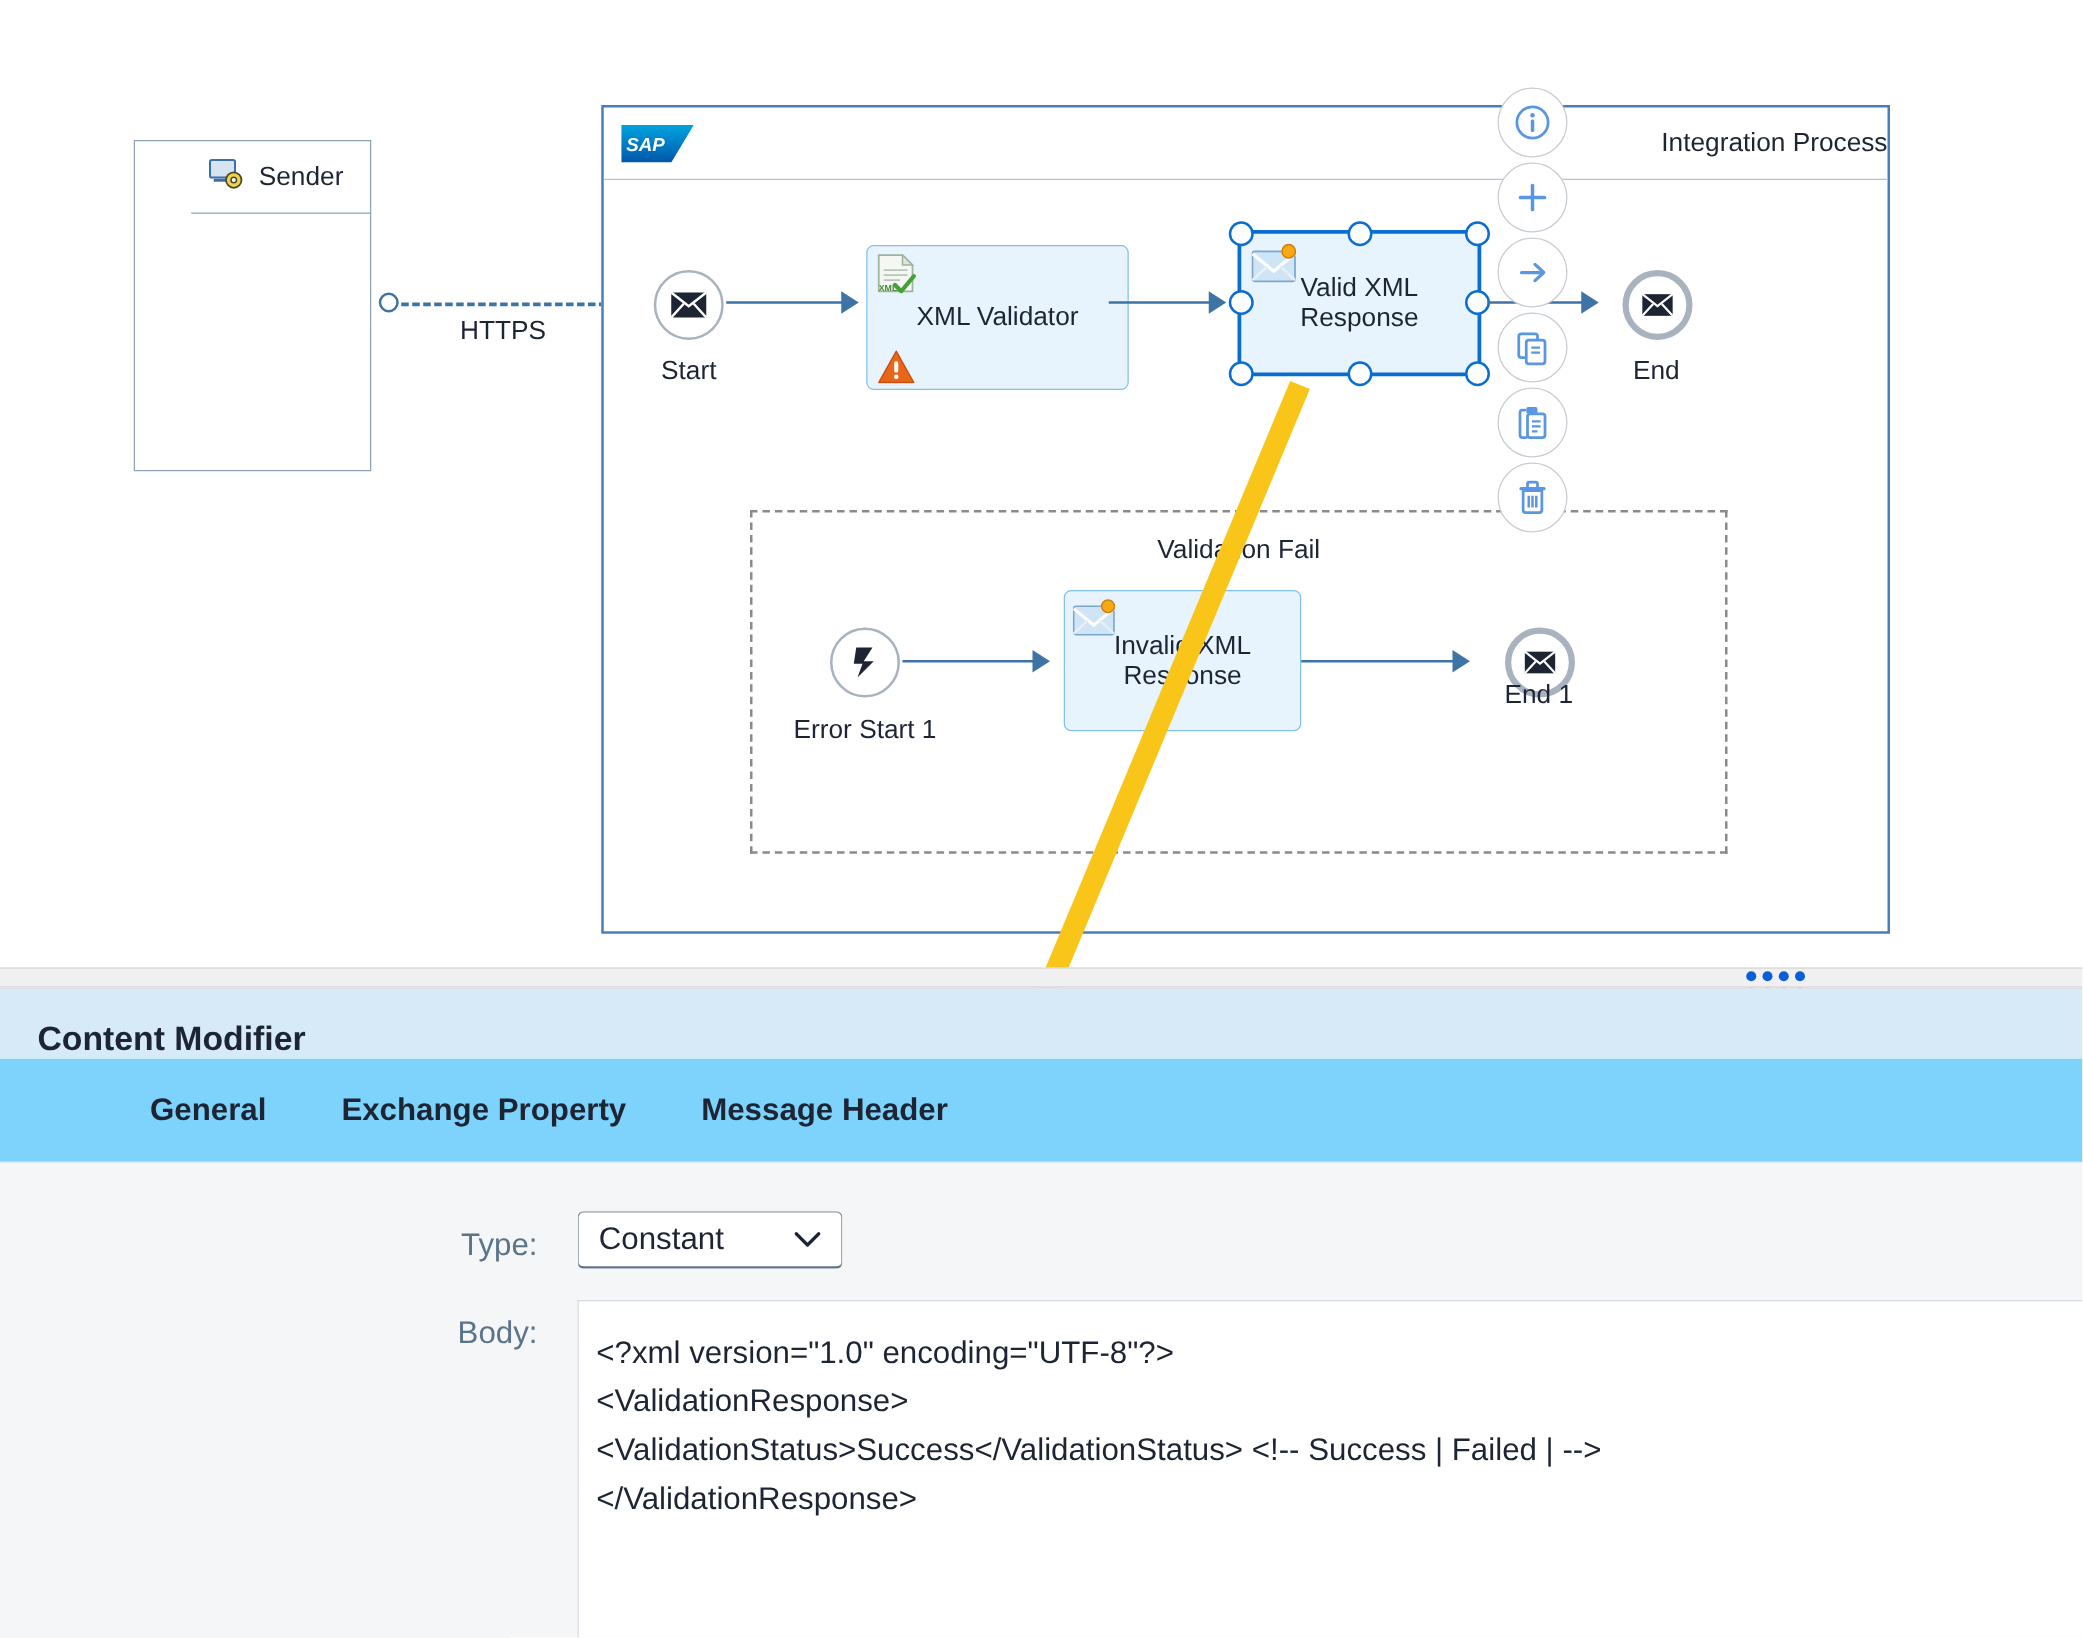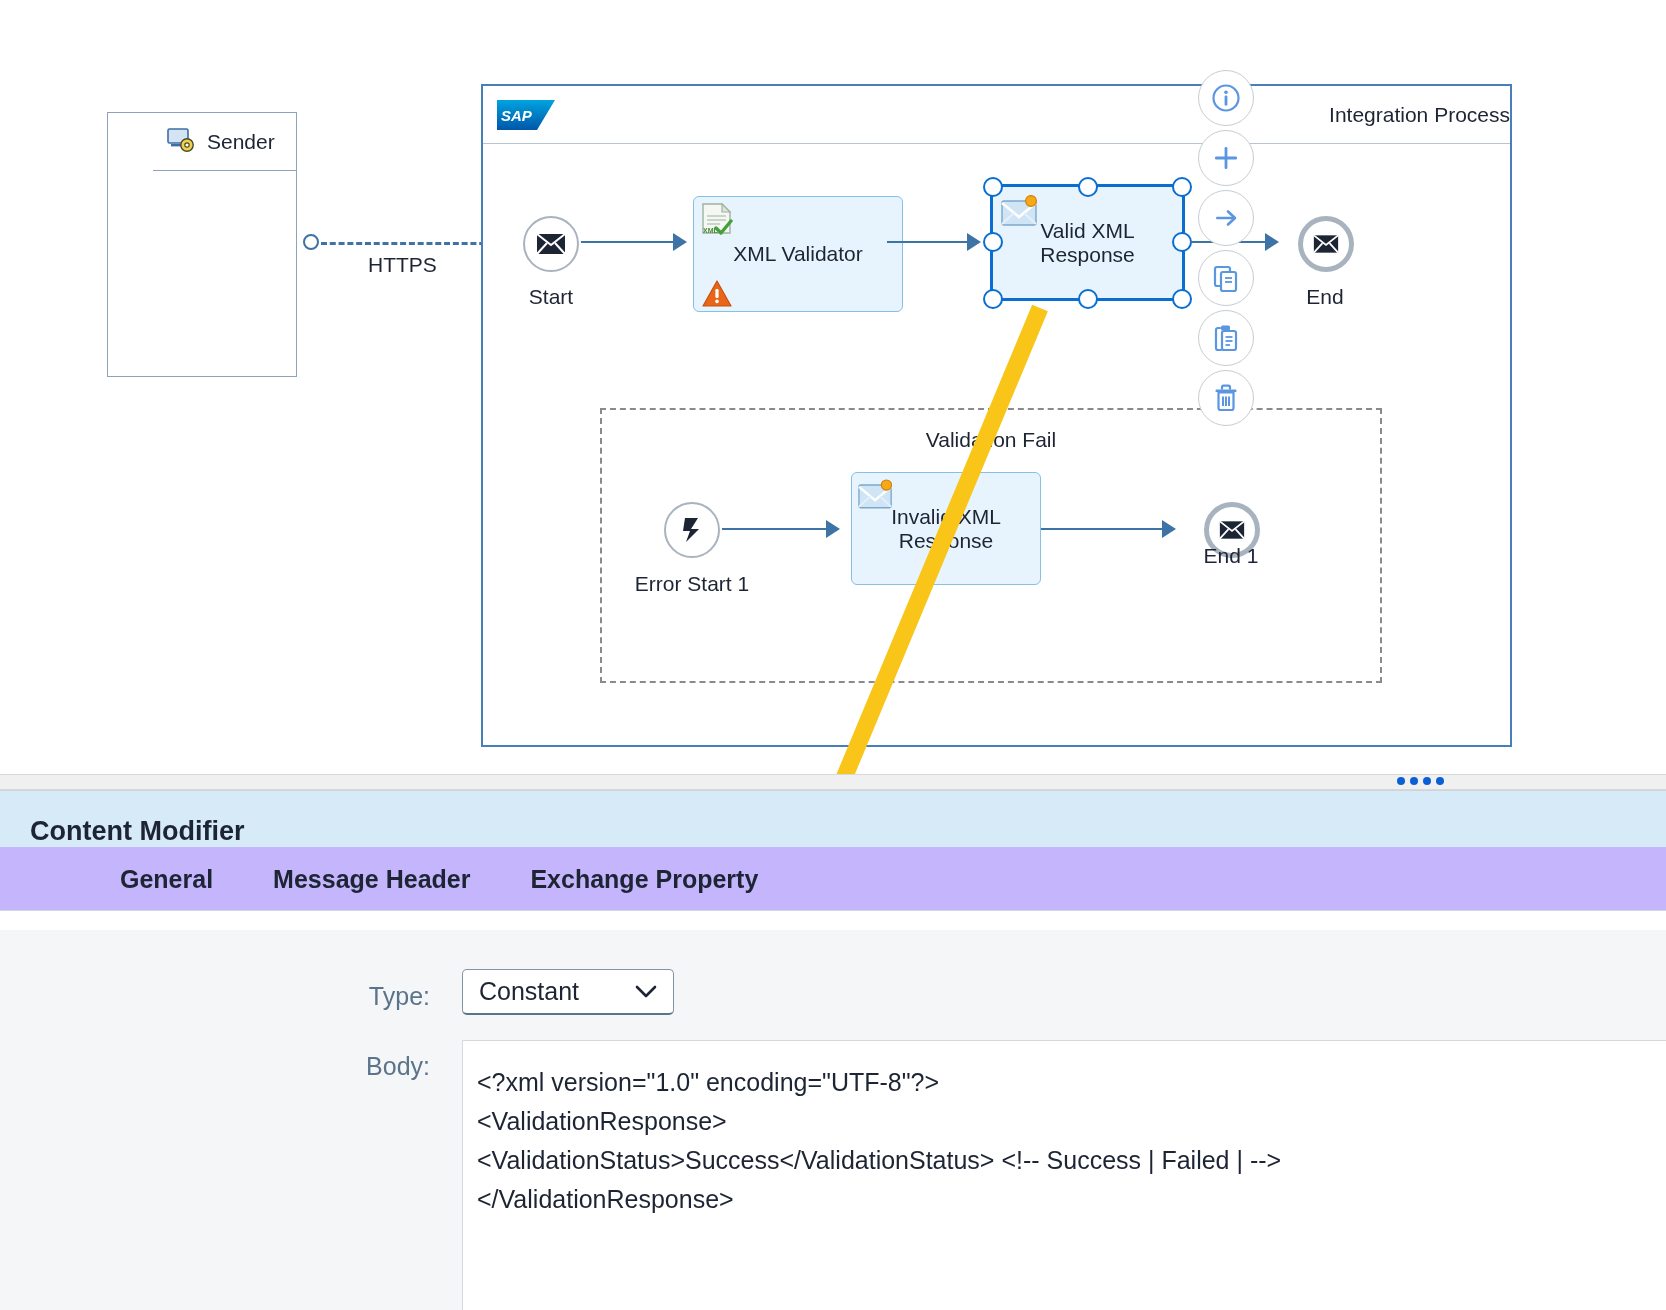--- a/index.html
+++ b/index.html
@@ -141,21 +141,21 @@
     position:absolute; left:0; top:790px; width:1666px; height:520px;
     background:#ffffff; border-top:1px solid #cfd4da;
   }
   .panel-title-bar {
     height:56px; background:#d6eaf8;
     display:flex; align-items:flex-end; padding-left:30px;
   }
   .panel-title { font-size:27px; font-weight:bold; color:#1d2433; }
 
   .tabs {
-    height:64px; background:#c4b5fd; border-bottom:1px solid #d3d8de;
+    height:83px; background:#7dd3fc; border-bottom:1px solid #d3d8de;
     display:flex; align-items:center; padding-left:90px; gap:0;
     position:relative;
   }
   .tab {
     font-size:25px; font-weight:bold; color:#1d2433;
     padding:0 30px; line-height:56px; position:relative; white-space:nowrap;
   }
   .tab.active { color:#0a5fd4; }
   .tab.active .tab-box {
     position:absolute; left:10px; right:10px; top:-2px; bottom:-4px;
@@ -422,24 +422,24 @@
 <div id="panel">
   <div class="panel-title-bar">
     <span class="panel-title">Content Modifier</span>
   </div>
 
   <div class="tabs">
     <div class="tab">
       <span>General</span>
     </div>
     <div class="tab">
+      <span>Exchange Property</span>
+    </div>
+    <div class="tab">
       <span>Message Header</span>
-    </div>
-    <div class="tab">
-      <span>Exchange Property</span>
     </div>
   </div>
 
   <div class="form">
     <div class="lbl lbl-type">Type:</div>
     <div class="select">
       <span>Constant</span>
       <span class="chev">
         <svg width="22" height="14" viewBox="0 0 22 14">
           <path d="M2 2 L11 11 L20 2" fill="none" stroke="#1d2433" stroke-width="2.6" stroke-linecap="round" stroke-linejoin="round"></path>

